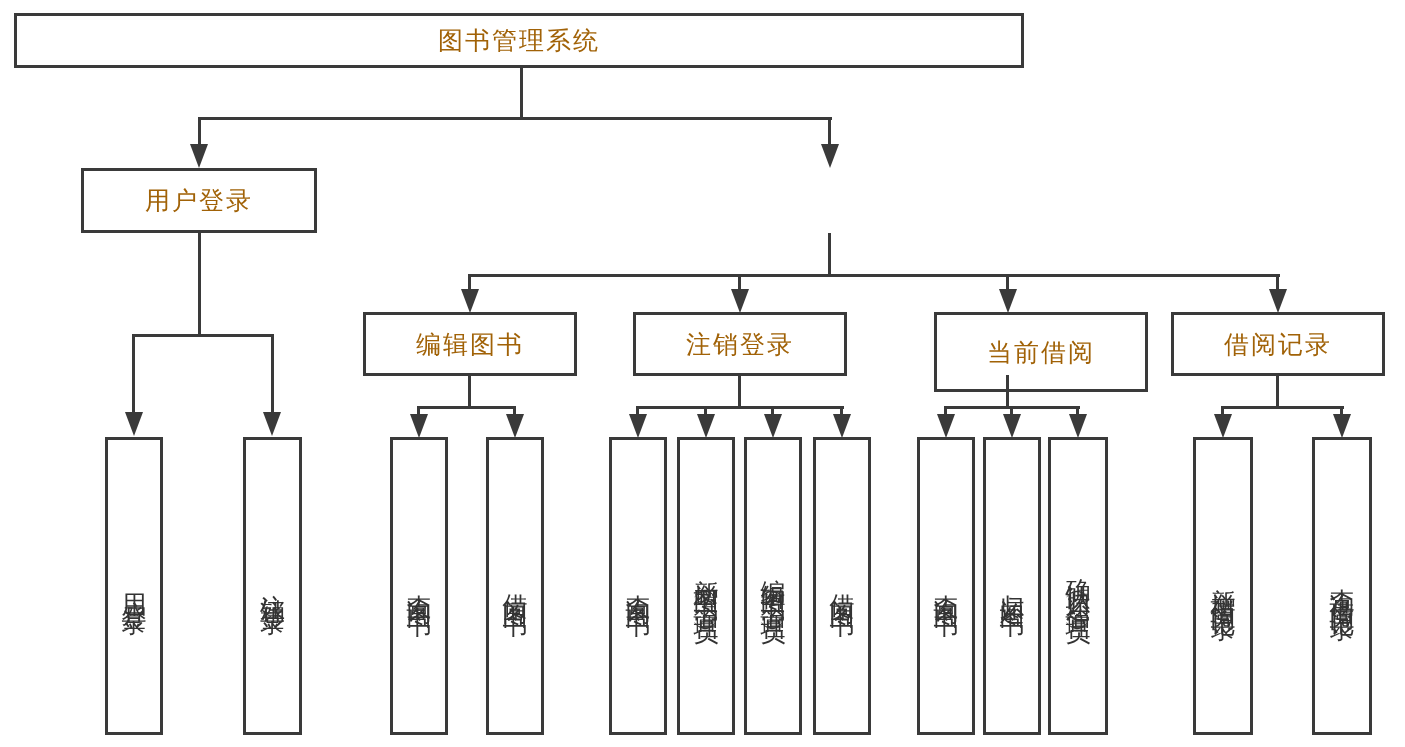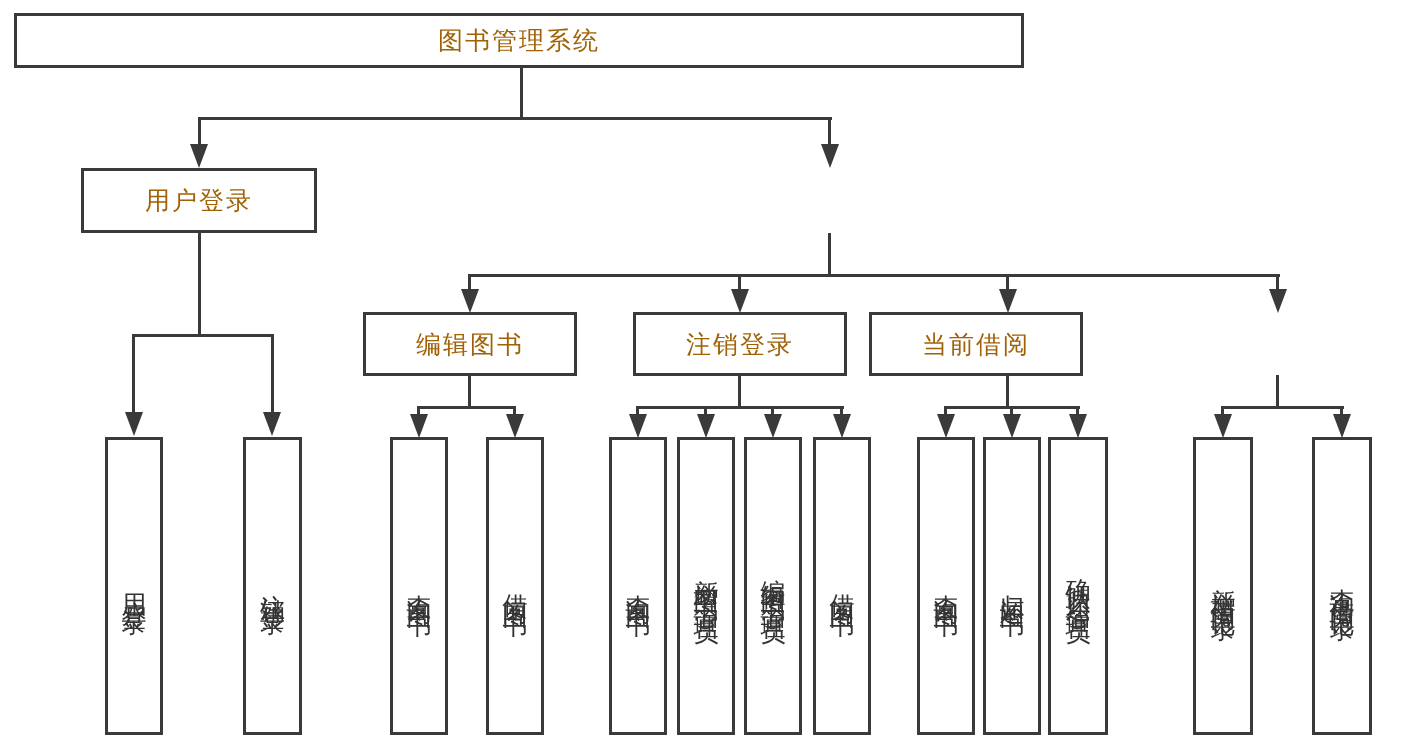--- a/index.html
+++ b/index.html
@@ -64,22 +64,25 @@
   <div class="node" style="left:81px;top:168px;width:236px;height:65px;">
     <span>用户登录</span>
   </div>
 
   <div class="node" style="left:363px;top:312px;width:214px;height:64px;">
     <span>编辑图书</span>
   </div>
   <div class="node" style="left:633px;top:312px;width:214px;height:64px;">
     <span>注销登录</span>
   </div>
-  <div class="node" style="left:869px;top:312px;width:214px;height:64px;">
+  <div class="node" style="left:934px;top:312px;width:214px;height:80px;">
     <span>当前借阅</span>
+  </div>
+  <div class="node" style="left:1171px;top:312px;width:214px;height:64px;">
+    <span>借阅记录</span>
   </div>
 
   <div class="vnode" style="left:105px;top:437px;width:58px;height:298px;">
     <span class="vtext">用户登录</span>
   </div>
   <div class="vnode" style="left:243px;top:437px;width:59px;height:298px;">
     <span class="vtext">注销登录</span>
   </div>
 
   <div class="vnode" style="left:390px;top:437px;width:58px;height:298px;">

